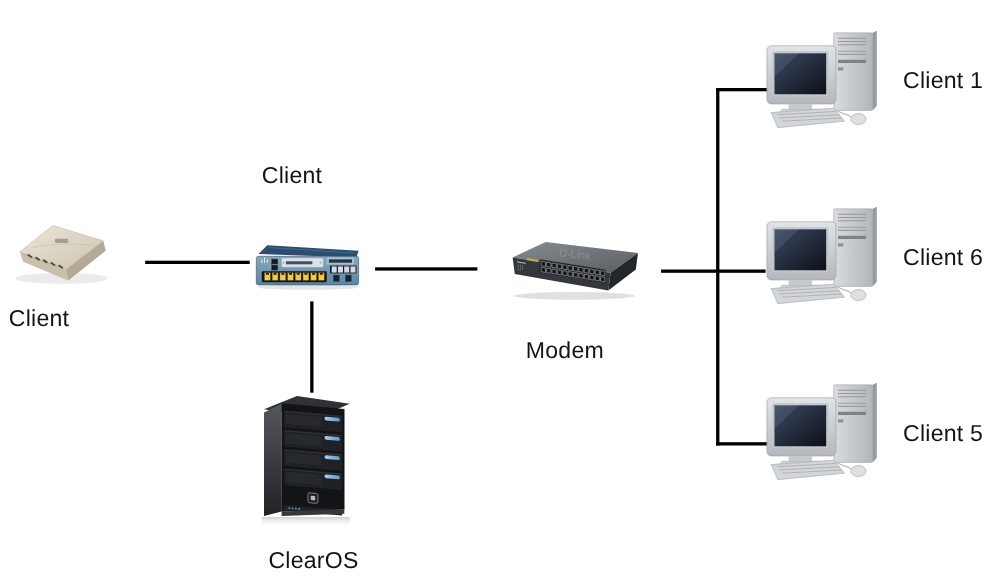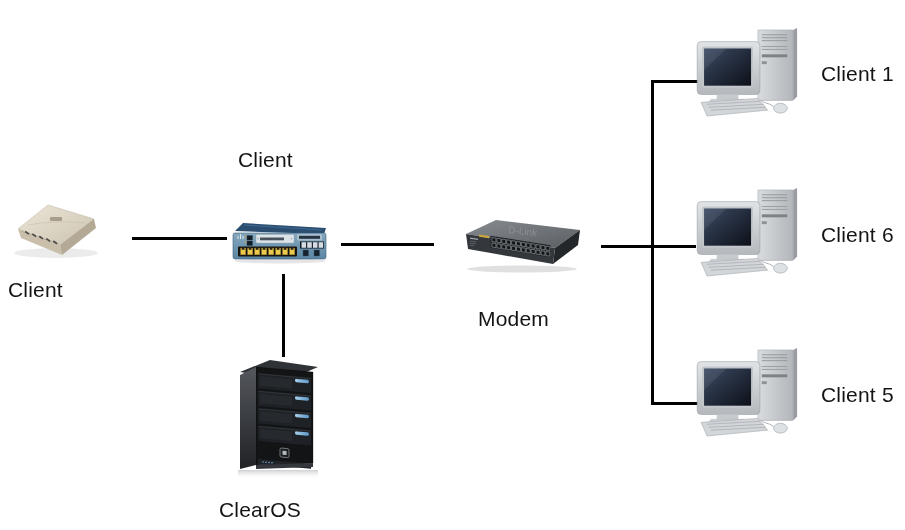--- a/index.html
+++ b/index.html
@@ -194,21 +194,21 @@
         <circle cx="5" cy="88.5" r="0.8" fill="#6ea6d4"></circle>
           <circle cx="8" cy="88.5" r="0.8" fill="#6ea6d4"></circle>
         <circle cx="11" cy="88.5" r="0.8" fill="#6ea6d4"></circle>
           <circle cx="14" cy="88.5" r="0.8" fill="#6ea6d4"></circle>
         <circle cx="44" cy="88.5" r="1" fill="#d6dade"></circle>
       </g>
       <polygon points="26,107 83,105 83,109 26,111" fill="#34373b"></polygon>
       <rect x="8" y="112" width="80" height="9" fill="url(#lg-refl)"></rect>
     </svg>
   </div>
-  <div class="node-label" style="left:219px;top:498px">ClearOS</div>
+  <div class="node-label" style="left:244px;top:498px">ClearOS</div>
 
   <div class="dev" style="left:460px;top:217px">
     <svg width="126" height="58" viewBox="0 0 126 58">
       <ellipse cx="62" cy="52" rx="55" ry="3.5" fill="#000000" opacity="0.12"></ellipse>
       <polygon points="6,17 36,3 120,13 95,31" fill="url(#lg-switch-top)"></polygon>
       <text x="48" y="16" transform="rotate(6.5 48 16)" font-size="10" fill="#8d9297" opacity="0.9" font-family="Liberation Sans, sans-serif">D-Link</text>
       <polygon points="120,13 95,31 93,47 118,28" fill="#24272a"></polygon>
       <polygon points="6,17 95,31 93,47 8,32" fill="#34383c"></polygon>
       <g transform="translate(32,21) skewY(9)">
         <rect x="-13" y="-1.5" width="10" height="2.2" fill="#c9a63e"></rect>

